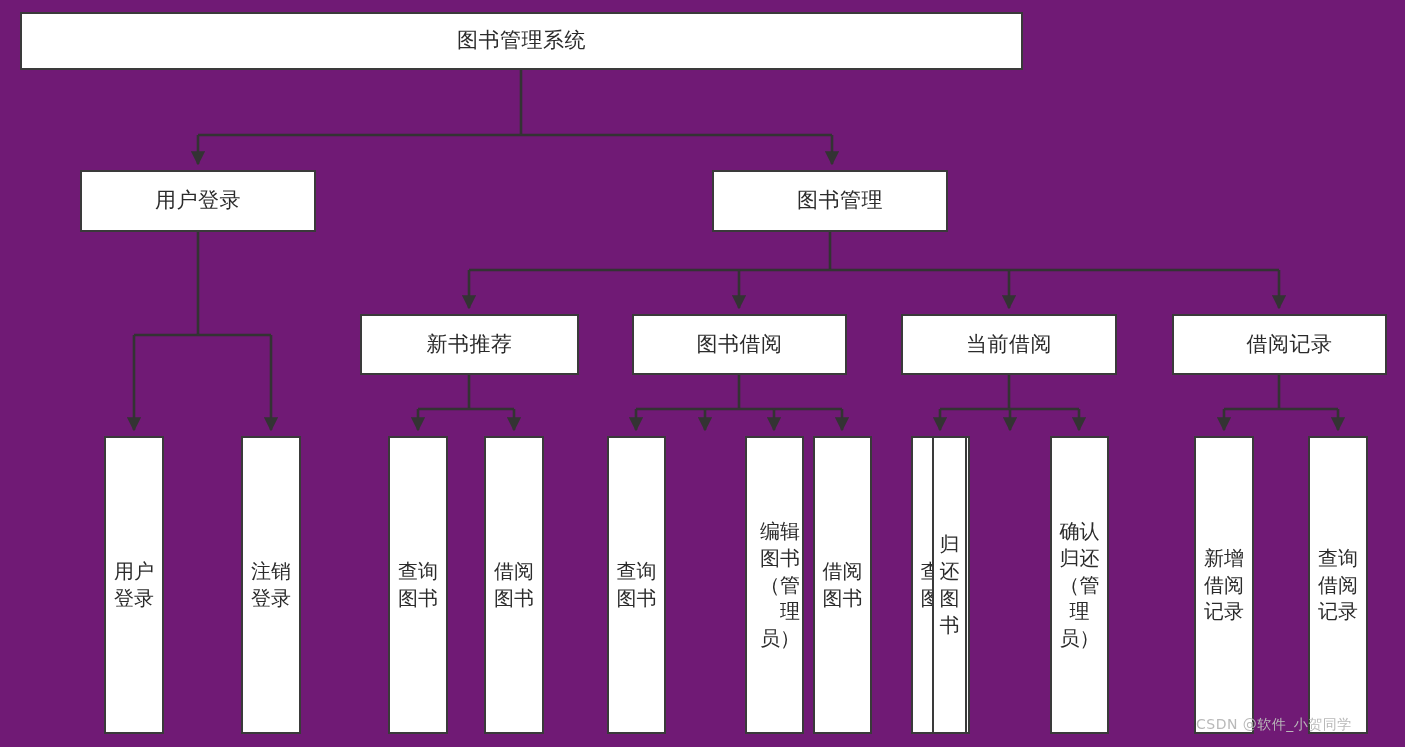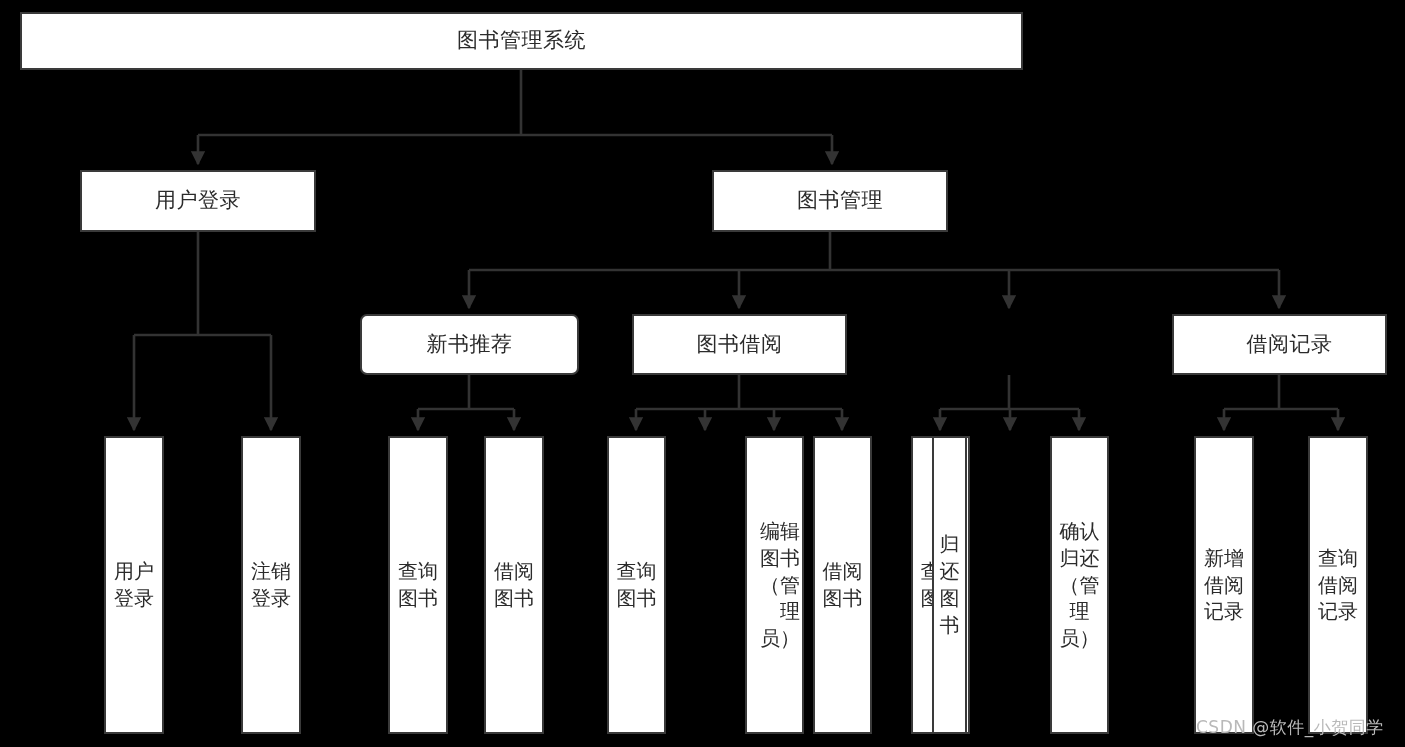--- a/index.html
+++ b/index.html
@@ -48,29 +48,29 @@
   }
   .node.vert .vtext {
     display: block;
     width: 100%;
     word-break: break-all;
     white-space: normal;
   }
   .watermark {
     position: absolute;
     color: #b9b9b9;
-    font-size: 17px;
+    font-size: 14px;
     letter-spacing: 0.5px;
     white-space: nowrap;
   }
 </style>
 </head>
 <body>
 
-<div id="canvas" style="background: #000000;">
+<div id="canvas" style="background: #701a75;">
 
   <svg id="edges" viewBox="0 0 1405 747" xmlns="http://www.w3.org/2000/svg">
     <defs>
       <marker id="arrow" viewBox="0 0 10 10" refX="9" refY="5" markerWidth="5.5" markerHeight="5.5" orient="auto-start-reverse">
         <path d="M 0 0 L 10 5 L 0 10 z" fill="#333333"></path>
       </marker>
     </defs>
     <g stroke="#333333" stroke-width="2.6" fill="none">
 
       <path d="M 521 70 L 521 135"></path>
@@ -119,25 +119,28 @@
     <span>图书管理系统</span>
   </div>
 
   <div class="node horiz" style="left: 80px; top: 170px; width: 236px; height: 62px; border-color: rgb(58, 58, 58); background: rgb(255, 255, 255); color: rgb(43, 43, 43);">
     <span>用户登录</span>
   </div>
   <div class="node horiz" style="left: 712px; top: 170px; width: 236px; height: 62px; border-color: rgb(58, 58, 58); background: rgb(255, 255, 255); color: rgb(43, 43, 43); padding-left: 20px;">
     <span>图书管理</span>
   </div>
 
-  <div class="node horiz" style="left: 360px; top: 314px; width: 219px; height: 61px; border-color: rgb(58, 58, 58); background: rgb(255, 255, 255); color: rgb(43, 43, 43); border-radius: 7px;">
+  <div class="node horiz" style="left: 360px; top: 314px; width: 219px; height: 61px; border-color: rgb(58, 58, 58); background: rgb(255, 255, 255); color: rgb(43, 43, 43);">
     <span>新书推荐</span>
   </div>
   <div class="node horiz" style="left: 632px; top: 314px; width: 215px; height: 61px; border-color: rgb(58, 58, 58); background: rgb(255, 255, 255); color: rgb(43, 43, 43);">
     <span>图书借阅</span>
+  </div>
+  <div class="node horiz" style="left: 901px; top: 314px; width: 216px; height: 61px; border-color: rgb(58, 58, 58); background: rgb(255, 255, 255); color: rgb(43, 43, 43);">
+    <span>当前借阅</span>
   </div>
   <div class="node horiz" style="left: 1172px; top: 314px; width: 215px; height: 61px; border-color: rgb(58, 58, 58); background: rgb(255, 255, 255); color: rgb(43, 43, 43); padding-left: 20px;">
     <span>借阅记录</span>
   </div>
 
   <div class="node vert" style="left: 104px; top: 436px; width: 60px; height: 298px; border-color: rgb(58, 58, 58); background: rgb(255, 255, 255); color: rgb(43, 43, 43);">
     <span class="vtext">用户登录</span>
   </div>
   <div class="node vert" style="left: 241px; top: 436px; width: 60px; height: 298px; border-color: rgb(58, 58, 58); background: rgb(255, 255, 255); color: rgb(43, 43, 43);">
     <span class="vtext">注销登录</span>

